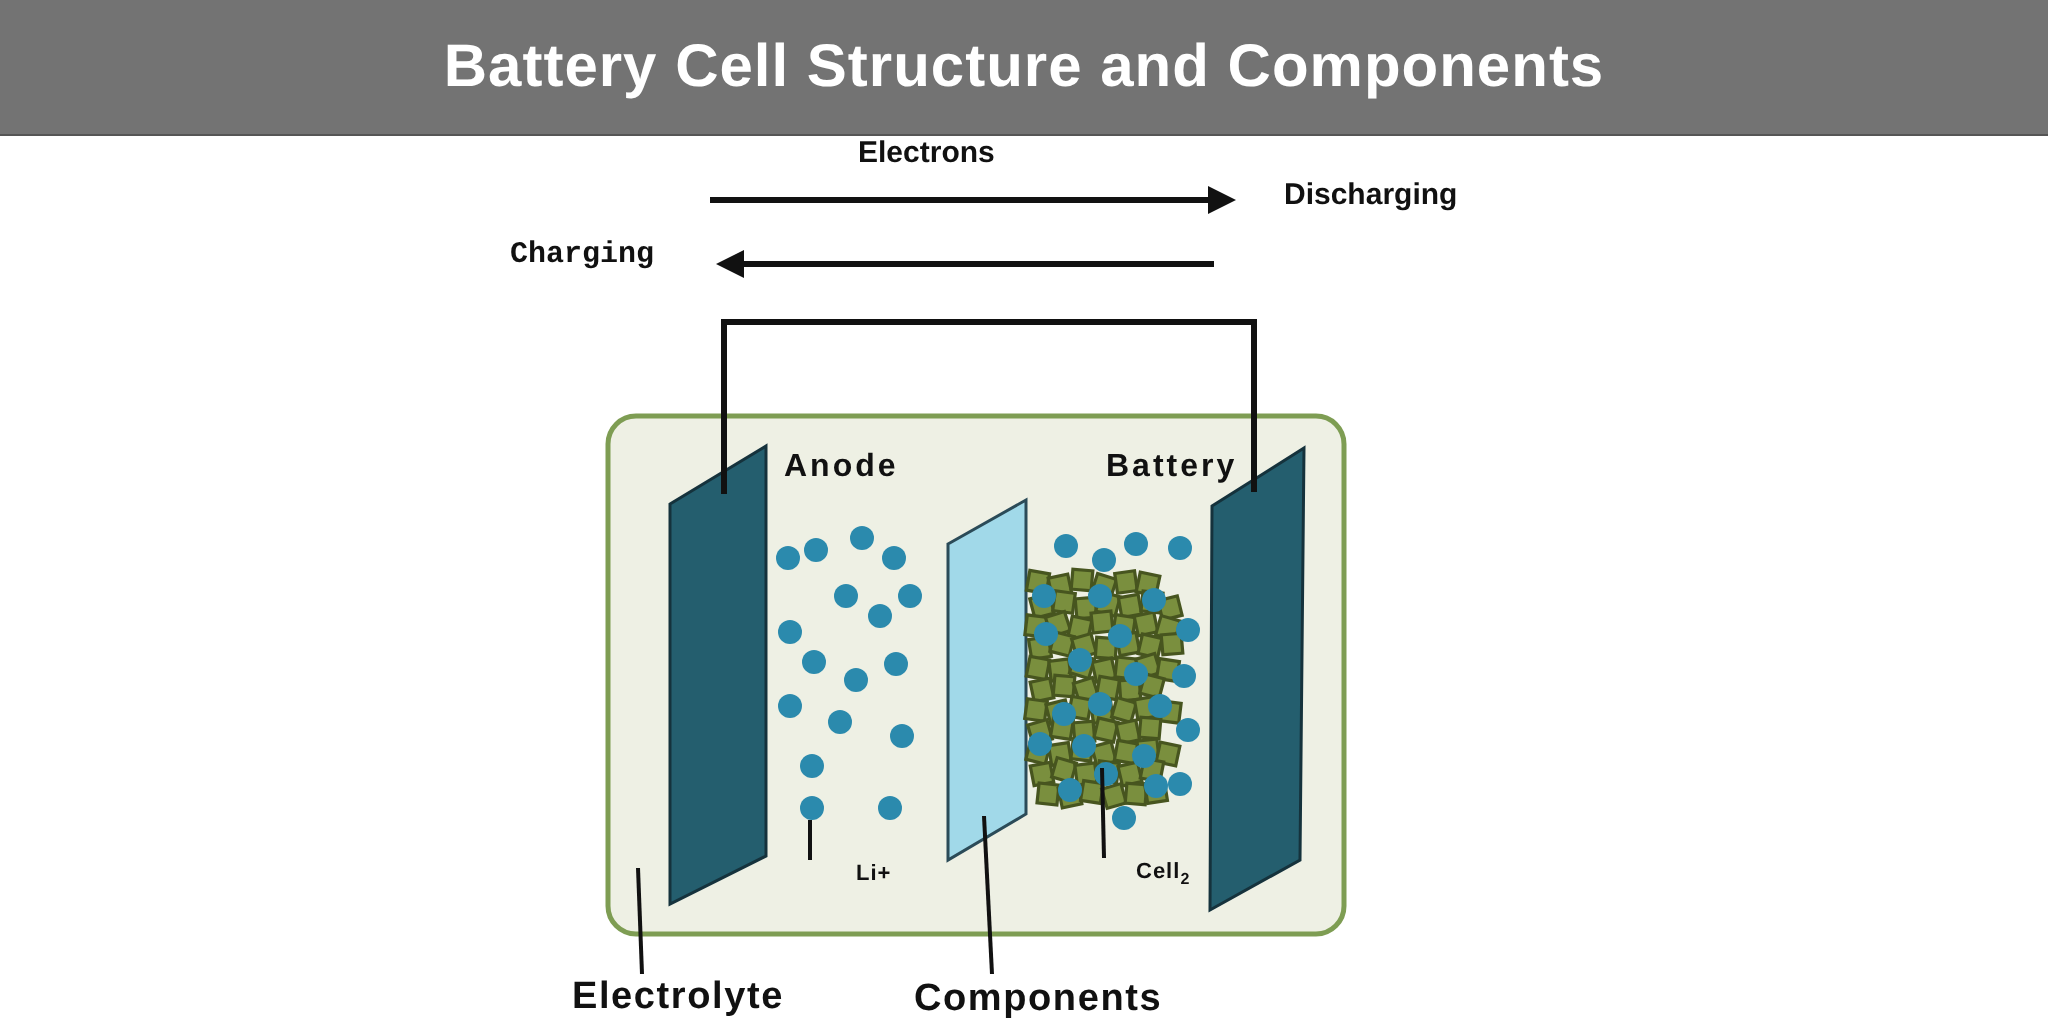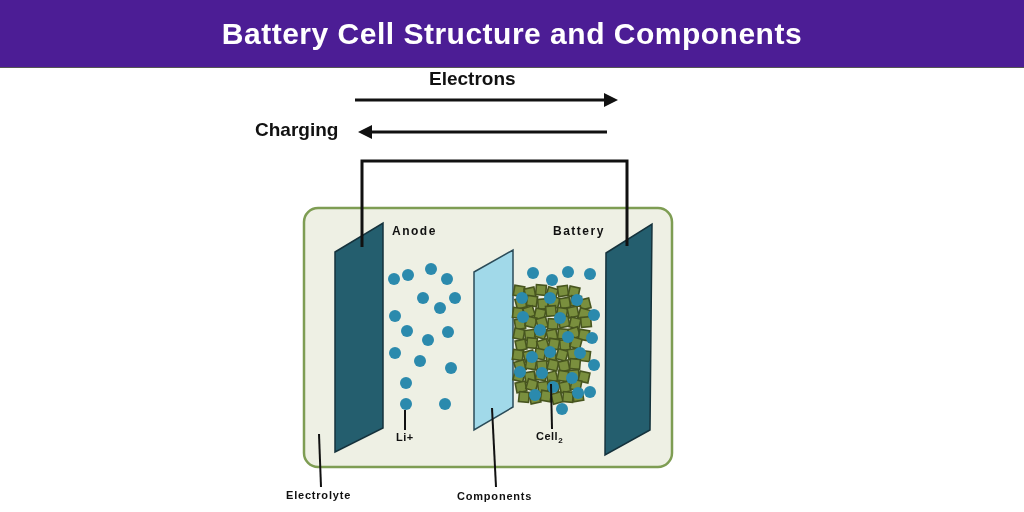--- a/index.html
+++ b/index.html
@@ -9,21 +9,21 @@
     height: 512px;
     overflow: hidden;
     font-family: "Liberation Sans", sans-serif;
     background: #ffffff;
   }
   .header-bar {
     position: absolute;
     left: 0; top: 0;
     width: 1024px;
     height: 67px;
-    background: #4c1d95;
+    background: #737373;
     border-bottom: 1px solid #555;
     display: flex;
     align-items: center;
     justify-content: center;
   }
   .header-bar h1 {
     margin: 0;
     color: #ffffff;
     font-size: 30px;
     font-weight: bold;
@@ -33,24 +33,24 @@
     position: absolute;
     left: 0; top: 0;
   }
   .lbl {
     position: absolute;
     color: #111111;
     font-weight: bold;
     white-space: nowrap;
     line-height: 1.1;
   }
-  .lbl-flow { font-size: 19px; }
-  .lbl-electrode { font-size: 12px; letter-spacing: 1.5px; }
-  .lbl-small { font-size: 11px; letter-spacing: 0.5px; }
-  .lbl-bottom { font-size: 11px; letter-spacing: 0.8px; }
+  .lbl-flow { font-size: 15px; }
+  .lbl-electrode { font-size: 16px; letter-spacing: 1.5px; }
+  .lbl-small { font-size: 11px; letter-spacing: 0.5px; margin-left: 32px; }
+  .lbl-bottom { font-size: 19px; letter-spacing: 0.8px; }
   .lbl sub { font-size: 8px; }
 </style>
 </head>
 <body>
 
 <div class="stage">
 
   <header class="header-bar">
     <h1>Battery Cell Structure and Components</h1>
   </header>
@@ -194,22 +194,23 @@
 
     <line x1="355" y1="100" x2="606" y2="100" stroke="#111111" stroke-width="3"></line>
     <polygon points="604,93 618,100 604,107" fill="#111111"></polygon>
 
     <line x1="370" y1="132" x2="607" y2="132" stroke="#111111" stroke-width="3"></line>
     <polygon points="372,125 358,132 372,139" fill="#111111"></polygon>
   </svg>
 
   <div class="lbl lbl-flow" style="left:429px; top:69px;">Electrons</div>
 
-
-  <div class="lbl lbl-flow" style="left:255px; top:120px;">Charging</div>
+  <div class="lbl lbl-flow" style="left:642px; top:90px;">Discharging</div>
+
+  <div class="lbl lbl-flow" style="left:255px; top:120px;font-family:Liberation Mono, monospace;">Charging</div>
 
   <div class="lbl lbl-electrode" style="left:392px; top:225px;">Anode</div>
 
   <div class="lbl lbl-electrode" style="left:553px; top:225px;">Battery</div>
 
   <div class="lbl lbl-small" style="left:396px; top:431px;">Li+</div>
 
   <div class="lbl lbl-small" style="left:536px; top:430px;"><span>Cell</span><sub>2</sub></div>
 
   <div class="lbl lbl-bottom" style="left:286px; top:489px;">Electrolyte</div>

